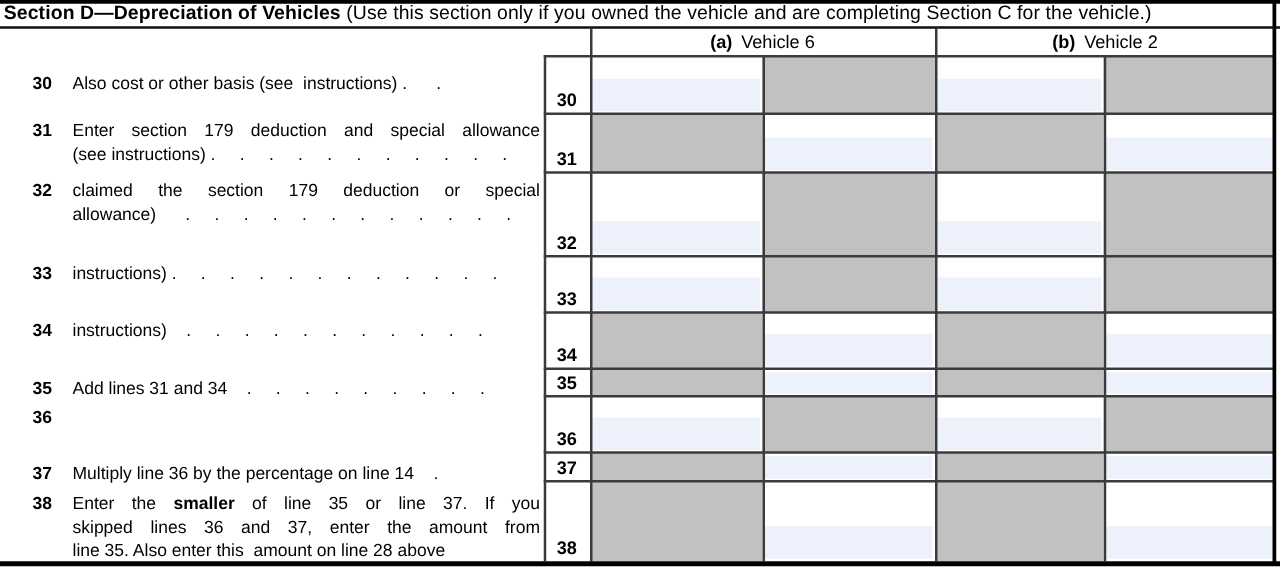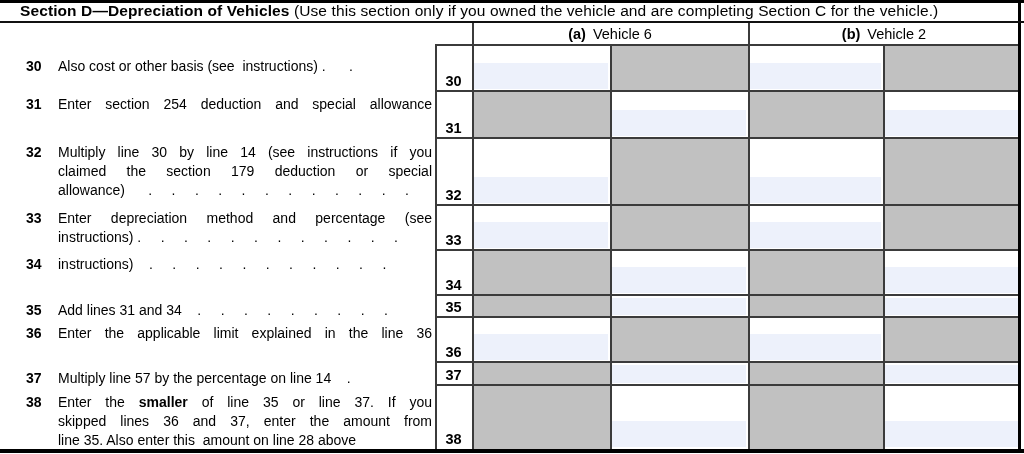--- a/index.html
+++ b/index.html
@@ -4,21 +4,21 @@
 <style>
   html,body{margin:0;padding:0;background:#fff;}
   .page{position:relative;width:1024px;height:454px;background:#fff;overflow:hidden;
         font-family:"Liberation Sans",sans-serif;color:#000;}
   .b{font-weight:bold;}
   
   .rule{position:absolute;background:#000;}
   .hline{position:absolute;height:1.5px;background:#3b3b3b;}
   .vline{position:absolute;width:1.5px;background:#3b3b3b;}
   
-  .title{position:absolute;left:3px;top:2px;font-size:15.5px;white-space:pre;letter-spacing:0.1px;margin-left:17px;}
+  .title{position:absolute;left:3px;top:2px;font-size:15.5px;white-space:pre;letter-spacing:0.1px;}
   
   .hbox{position:absolute;top:23px;height:21px;display:flex;align-items:center;justify-content:center;
         font-size:14.5px;}
   .hbox .hl{margin-right:7px;}
   
   .cell{position:absolute;background:#fff;}
   .gray{background:#c1c1c1;}
   .fld{position:absolute;left:2px;right:2px;bottom:2px;height:26px;background:#edf1fb;}
   .ncell{position:absolute;left:435px;width:37px;display:flex;align-items:flex-end;justify-content:center;
          font-weight:bold;font-size:14.5px;padding-bottom:2px;box-sizing:border-box;}
@@ -175,60 +175,58 @@
 
   <div class="lrow" style="top:57px">
     <div class="lnum">30</div>
     <div class="ltxt">
         <div class="ln">Also cost or other basis (see  instructions) .      .</div>
       </div>
   </div>
   <div class="lrow" style="top:95px">
     <div class="lnum">31</div>
     <div class="ltxt">
-      <div class="ln j">Enter section 254 deduction and special allowance</div>
+      <div class="ln j">Enter section 179 deduction and special allowance</div>
+      <div class="ln">(see instructions) .     .     .     .     .     .     .     .     .     .     .</div>
     </div>
   </div>
   <div class="lrow" style="top:143px">
     <div class="lnum">32</div>
     <div class="ltxt">
-      <div class="ln j">Multiply line 30 by line 14 (see instructions if you</div>
       <div class="ln j">claimed the section 179 deduction or special</div>
       <div class="ln">allowance)      .     .     .     .     .     .     .     .     .     .     .     .</div>
     </div>
   </div>
   <div class="lrow" style="top:209px">
     <div class="lnum">33</div>
     <div class="ltxt">
-      <div class="ln j">Enter depreciation method and percentage (see</div>
       <div class="ln">instructions) .     .     .     .     .     .     .     .     .     .     .     .</div>
     </div>
   </div>
   <div class="lrow" style="top:255px">
     <div class="lnum">34</div>
     <div class="ltxt">
       <div class="ln">instructions)    .     .     .     .     .     .     .     .     .     .     .</div>
     </div>
   </div>
   <div class="lrow" style="top:301px">
     <div class="lnum">35</div>
     <div class="ltxt">
         <div class="ln">Add lines 31 and 34    .     .     .     .     .     .     .     .     .</div>
       </div>
   </div>
   <div class="lrow" style="top:324px">
     <div class="lnum">36</div>
     <div class="ltxt">
-      <div class="ln j">Enter the applicable limit explained in the line 36</div>
     </div>
   </div>
   <div class="lrow" style="top:369px">
     <div class="lnum">37</div>
     <div class="ltxt">
-        <div class="ln">Multiply line 57 by the percentage on line 14    .</div>
+        <div class="ln">Multiply line 36 by the percentage on line 14    .</div>
       </div>
   </div>
   <div class="lrow" style="top:393px">
     <div class="lnum">38</div>
     <div class="ltxt">
       <div class="ln j"><span>Enter the </span><span class="b">smaller</span><span> of line 35 or line 37. If you</span></div>
       <div class="ln j">skipped lines 36 and 37, enter the amount from</div>
       <div class="ln">line 35. Also enter this  amount on line 28 above</div>
     </div>
   </div>

